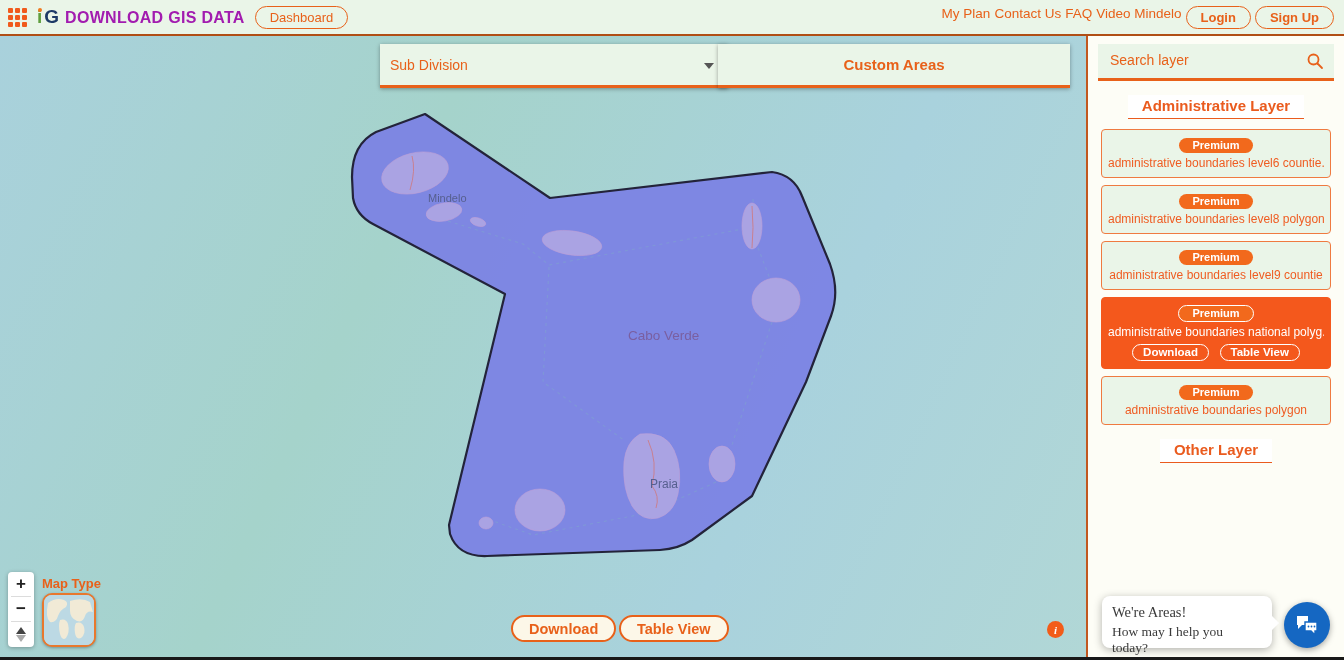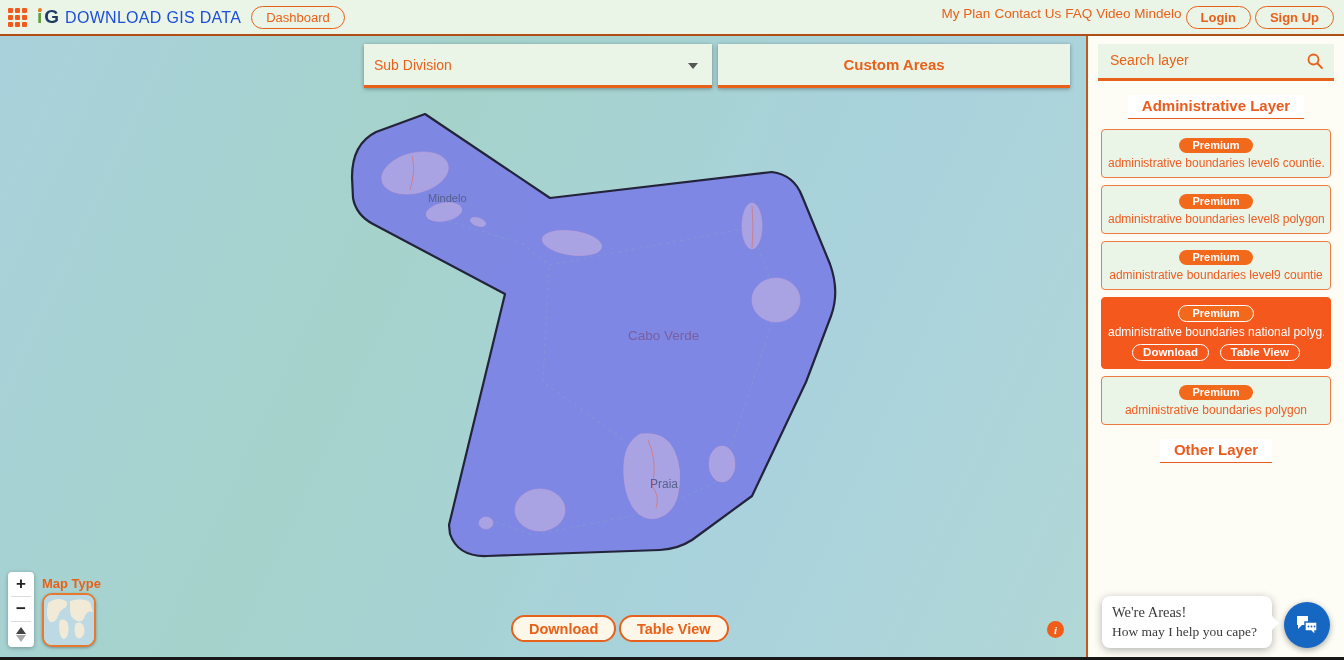--- a/index.html
+++ b/index.html
@@ -9,38 +9,38 @@
   
   .navbar { position:absolute; left:0; top:0; width:1344px; height:34px; background:#eaf5e8;
             display:flex; align-items:center; justify-content:space-between; padding:0 10px 0 8px; }
   .nav-left { display:flex; align-items:center; gap:10px; }
   .grid-icon { display:grid; grid-template-columns:repeat(3,5px); grid-template-rows:repeat(3,5px); gap:2px; cursor:pointer; }
   .grid-icon span { background:#f05a1c; border-radius:1px; }
   .brand { display:flex; align-items:baseline; gap:2px; cursor:pointer; }
   .logo-i { color:#5f9e3e; font-weight:bold; font-size:19px; position:relative; }
   .logo-i::after { content:''; position:absolute; top:2px; left:1px; width:4px; height:4px; background:#f07a20; border-radius:50%; }
   .logo-g { color:#1d3a66; font-weight:bold; font-size:19px; margin-right:4px; }
-  .brand-title { color:#1d4ed8; font-weight:normal; font-size:16px; letter-spacing:.3px; }
+  .brand-title { color:#a21caf; font-weight:bold; font-size:16px; letter-spacing:.3px; }
   .pill-btn { border:1.5px solid #e8611a; color:#e8611a; background:transparent; border-radius:15px;
               font-size:13px; padding:3px 14px; cursor:pointer; font-family:inherit; white-space:nowrap; }
   .pill-btn.bold { font-weight:bold; }
   .nav-right { display:flex; gap:4px; }
   .nav-link { color:#e8611a; font-size:13.5px; cursor:pointer; white-space:nowrap; }
   .nav-divider { position:absolute; left:0; top:34px; width:1344px; height:2px; background:#b04e15; }
 
   
   .map-area { position:absolute; left:0; top:36px; width:1086px; height:624px; overflow:hidden;
               background:linear-gradient(115deg,#a9d1dc 0%,#a5d3cb 35%,#a9d2dd 70%,#b1d7d6 100%); }
   .map-svg { position:absolute; left:0; top:0; }
 
   
   .tool-box { position:absolute; top:8px; height:44px; background:#eaf5e8; border-bottom:3px solid #e8611a;
               box-shadow:0 1px 4px rgba(0,0,0,.35); }
   .box-country { left:8px; width:348px; }
-  .box-subdiv { left:364px; width:348px; }
+  .box-subdiv { left:380px; width:348px; }
   .box-custom { left:718px; width:352px; display:flex; align-items:center; justify-content:center; cursor:pointer; }
   .field-label { position:absolute; left:10px; top:5px; font-size:10px; color:#f0762e; }
   .field-value { position:absolute; left:10px; top:20px; font-size:14px; color:#222; background:transparent; border:none; outline:none; width:230px; font-family:inherit; }
   .caret { position:absolute; width:0; height:0; border-left:5px solid transparent; border-right:5px solid transparent; border-top:6px solid #555; cursor:pointer; }
   .caret.c1 { right:44px; top:19px; }
   .caret.c2 { right:14px; top:19px; }
   .close-x { position:absolute; right:14px; top:12px; width:18px; height:18px; cursor:pointer; }
   .close-x svg { width:18px; height:18px; }
   .subdiv-label { position:absolute; left:10px; top:13px; font-size:14px; color:#e8611a; }
   .custom-label { font-size:15px; color:#e8611a;font-weight:bold; }
@@ -255,21 +255,21 @@
     <span class="premium-badge">Premium</span>
     <div class="layer-name">administrative boundaries polygon</div>
     
   </div>
     </div>
 
   <div class="side-heading">Other Layer</div>
 
   <div class="chat-bubble">
     <div class="chat-line1">We're Areas!</div>
-    <div class="chat-line2">How may I help you cape?</div>
+    <div class="chat-line2">How may I help you today?</div>
   </div>
   <button class="chat-fab">
     <svg width="24" height="22" viewBox="0 0 24 22">
       <path d="M2 2 h11 v9 h-6 l-4 4 v-4 h-1 Z" fill="#fff"></path>
       <path d="M10 8 h12 v9 h-2 v4 l-4 -4 h-6 Z" fill="#fff" stroke="#1567c2" stroke-width="1.4"></path>
       <circle cx="13.5" cy="12.5" r="0.9" fill="#1567c2"></circle>
         <circle cx="16.5" cy="12.5" r="0.9" fill="#1567c2"></circle>
         <circle cx="19.5" cy="12.5" r="0.9" fill="#1567c2"></circle>
     </svg>
   </button>

